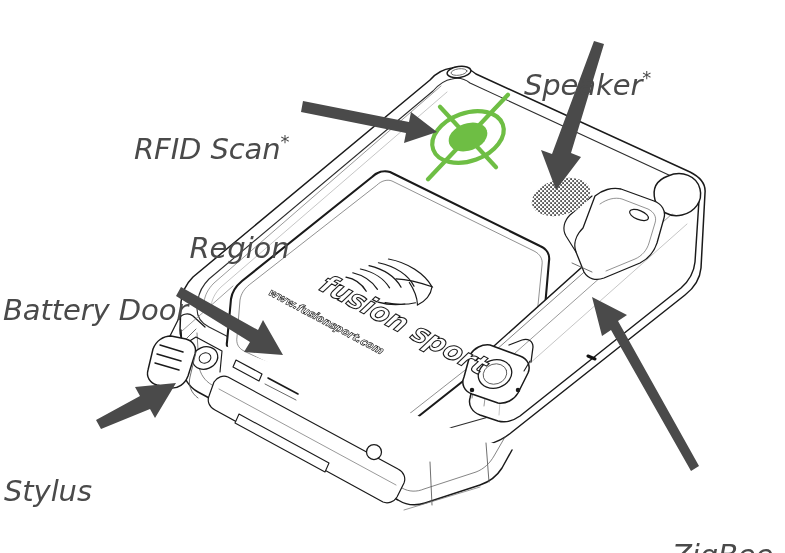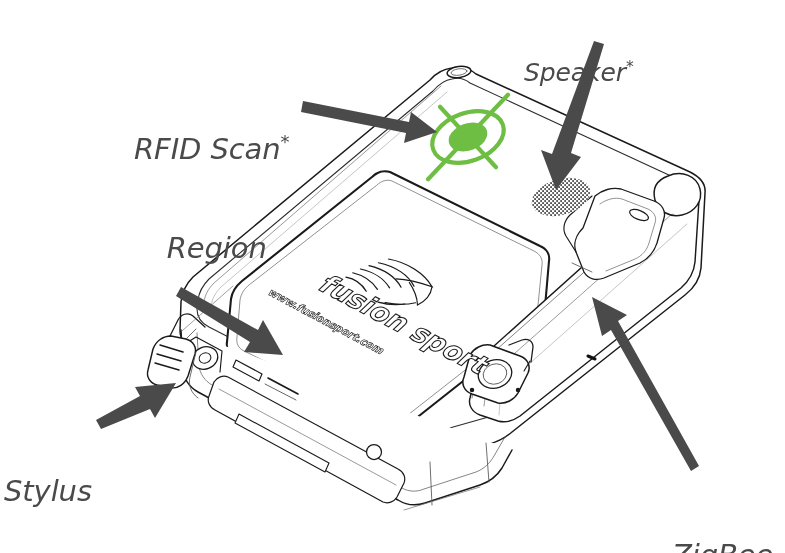--- a/index.html
+++ b/index.html
@@ -22,23 +22,23 @@
     user-select:none;
   }
   .callout-label .star{
     font-style:normal;
     font-size:0.62em;
     vertical-align:super;
     letter-spacing:0;
   }
   .lbl-line{display:block;}
 
-  #label-rfid{left:134px;top:66px;font-size:29px;text-align:center;}
+  #label-rfid{left:134px;top:66px;font-size:29px;text-align:right;}
   #label-rfid .lbl-line:nth-child(2){margin-left:10px;font-style:italic;}
-  #label-speaker{left:524px;top:2px;font-size:25px;text-align:center;}
+  #label-speaker{left:524px;top:2px;font-size:29px;text-align:center;}
   #label-battery{left:3px;top:228px;font-size:29px;}
   #label-stylus{left:4px;top:409px;font-size:29px;}
   #label-zigbee{left:672px;top:473px;font-size:29px;text-align:left;}
   #label-zigbee .lbl-line:nth-child(2){margin-left:-22px;}
 </style>
 </head>
 <body>
 
 <div id="stage">
 
@@ -336,20 +336,23 @@
 
   <div class="callout-label" id="label-rfid">
     <span class="lbl-line"><span>RFID Scan</span><span class="star">*</span></span>
     <span class="lbl-line">Region</span>
   </div>
 
   <div class="callout-label" id="label-speaker">
     <span class="lbl-line"><span>Speaker</span><span class="star">*</span></span>
   </div>
 
+  <div class="callout-label" id="label-battery">
+    <span class="lbl-line">Battery Door</span>
+  </div>
 
   <div class="callout-label" id="label-stylus">
     <span class="lbl-line">Stylus</span>
     
   </div>
 
   <div class="callout-label" id="label-zigbee">
     <span class="lbl-line">ZigBee</span>
     
   </div>

